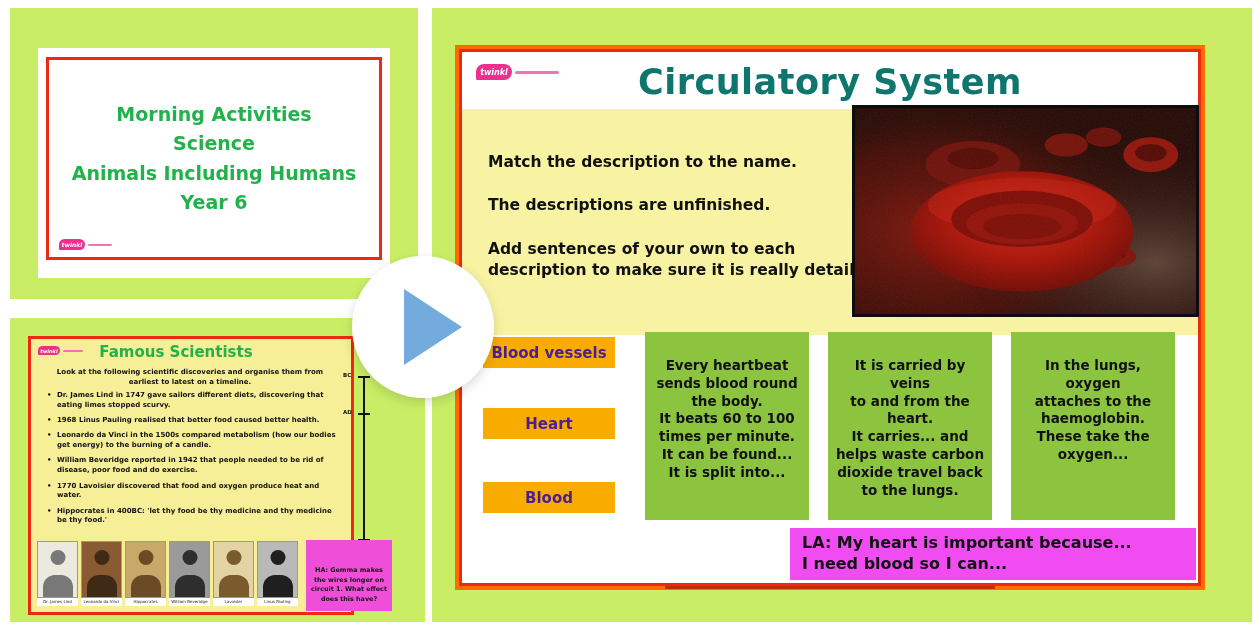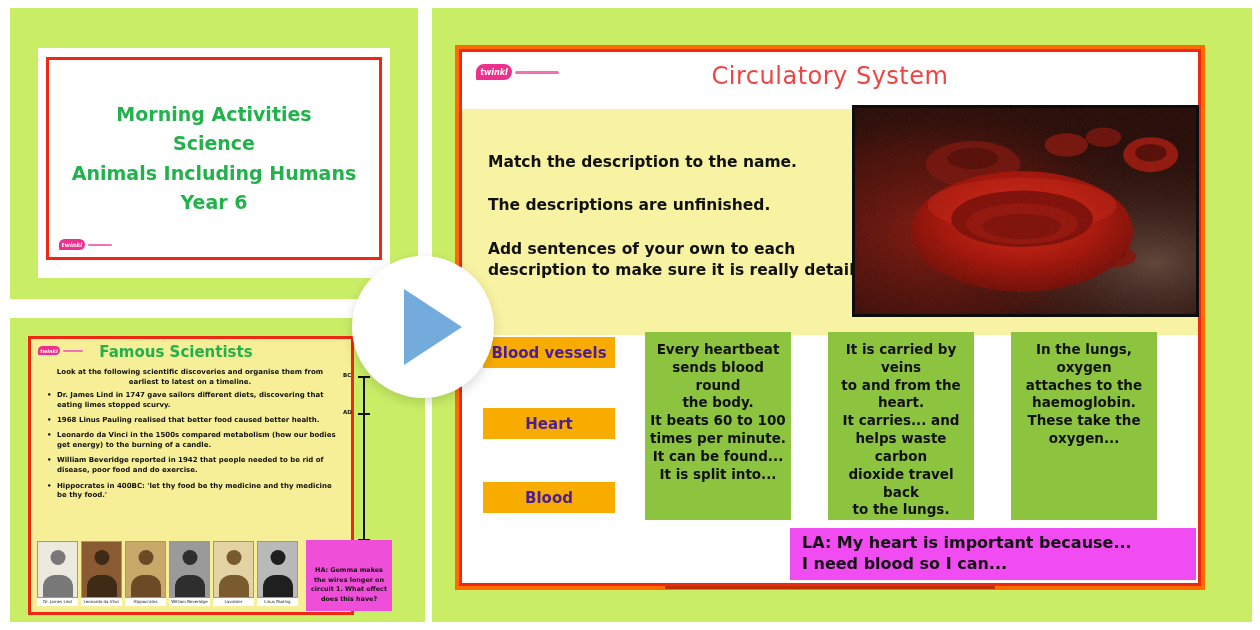--- a/index.html
+++ b/index.html
@@ -68,36 +68,36 @@
           font-size:6.4px;font-weight:bold;text-align:center;padding:26px 5px;box-sizing:border-box;
           line-height:1.5;}
 
   
   #slide3{position:absolute;left:455px;top:45px;width:750px;height:545px;background:#ff6d00;
           padding:4px;box-sizing:border-box;}
   #slide3 .inner{position:relative;width:100%;height:100%;background:#fff;
                  border:3px solid #ee2812;box-sizing:border-box;}
   .s3-yellow{position:absolute;left:0;top:57px;right:0;height:226px;background:#f8f3a2;}
   #slide3 h1{position:absolute;left:0;right:0;top:10px;margin:0;text-align:center;
-             color:#ef4444;font-size:24px;font-weight:normal;letter-spacing:.5px;}
+             color:#0f766e;font-size:35px;font-weight:bold;letter-spacing:.5px;}
   #slide3 .twinkl{left:14px;top:12px;}
   #slide3 .blob{width:36px;height:16px;font-size:8px;}
   #slide3 .tag{width:44px;height:3px;}
   .s3-instr{position:absolute;left:26px;top:100px;width:400px;font-size:15.5px;font-weight:600;
             line-height:1.4;}
   .s3-img{position:absolute;left:390px;top:53px;width:347px;height:212px;
           border:3px solid #0d0d0d;box-sizing:border-box;background:#1c0a07;}
   .s3-img svg{display:block;width:100%;height:100%;}
   .s3-label{position:absolute;left:21px;width:132px;height:31px;background:#f8ac00;
             display:flex;align-items:center;justify-content:center;
             font-weight:bold;font-size:15px;color:#4c1d95;}
   #label-0{top:285px;} #label-1{top:356px;} #label-2{top:430px;}
-  .s3-box{position:absolute;top:280px;width:146px;height:188px;background:#8cc440;
+  .s3-box{position:absolute;top:280px;width:164px;height:188px;background:#8cc440;
           font-size:13.5px;font-weight:bold;text-align:center;line-height:1.32;
-          padding:9px 5px;box-sizing:border-box;}
+          padding:25px 5px;box-sizing:border-box;}
   #box-0{left:183px;} #box-1{left:366px;} #box-2{left:549px;}
   .s3-la{position:absolute;left:328px;top:476px;width:406px;height:52px;background:#f14cf1;
          font-size:16px;font-weight:bold;line-height:1.3;padding:5px 12px;box-sizing:border-box;}
   .fine-print{position:absolute;left:28%;bottom:1px;width:44%;height:3px;background:rgba(130,0,0,.55);
               border-radius:1px;}
 
   
   .play{position:absolute;left:352px;top:256px;width:142px;height:142px;background:#fff;
         border-radius:50%;box-shadow:0 4px 12px rgba(0,0,0,.15);z-index:10;cursor:pointer;}
   .play-tri{position:absolute;left:52px;top:33px;width:0;height:0;
@@ -131,20 +131,21 @@
       <span class="blob">twinkl</span>
       <span class="tag"></span>
     </div>
     <h2>Famous Scientists</h2>
     <div class="intro">Look at the following scientific discoveries and organise them from earliest to latest on a timeline.</div>
     <div class="bullets">
       <div class="bullet">Dr. James Lind in 1747 gave sailors different diets, discovering that eating limes stopped scurvy.</div>
       <div class="bullet">1968 Linus Pauling realised that better food caused better health.</div>
       <div class="bullet">Leonardo da Vinci in the 1500s compared metabolism (how our bodies get energy) to the burning of a candle.</div>
       <div class="bullet">William Beveridge reported in 1942 that people needed to be rid of disease, poor food and do exercise.</div>
+      <div class="bullet">1770 Lavoisier discovered that food and oxygen produce heat and water.</div>
       <div class="bullet">Hippocrates in 400BC: 'let thy food be thy medicine and thy medicine be thy food.'</div>
     </div>
     <div class="tl-bc">BC</div>
     <div class="tl-ad">AD</div>
     <div class="tl-line"></div>
     <div class="tl-tick"></div>
 
     <div class="portraits">
       <div class="portrait">
         <div class="photo p1"></div>

